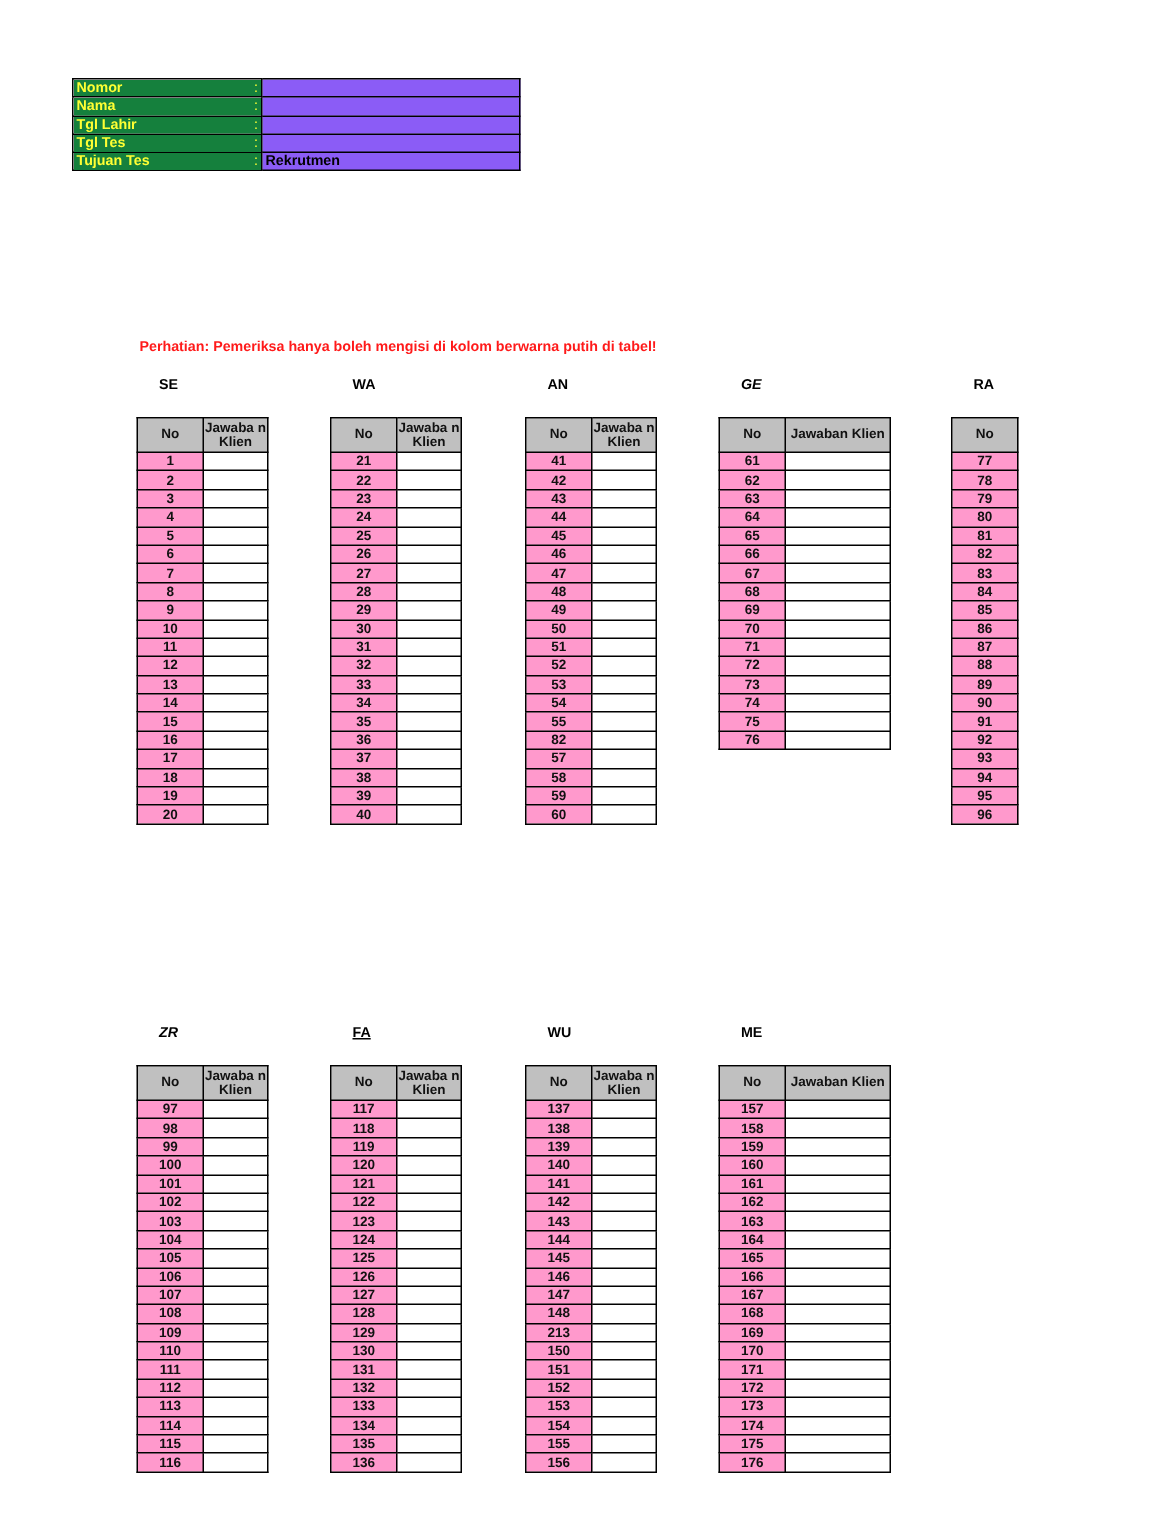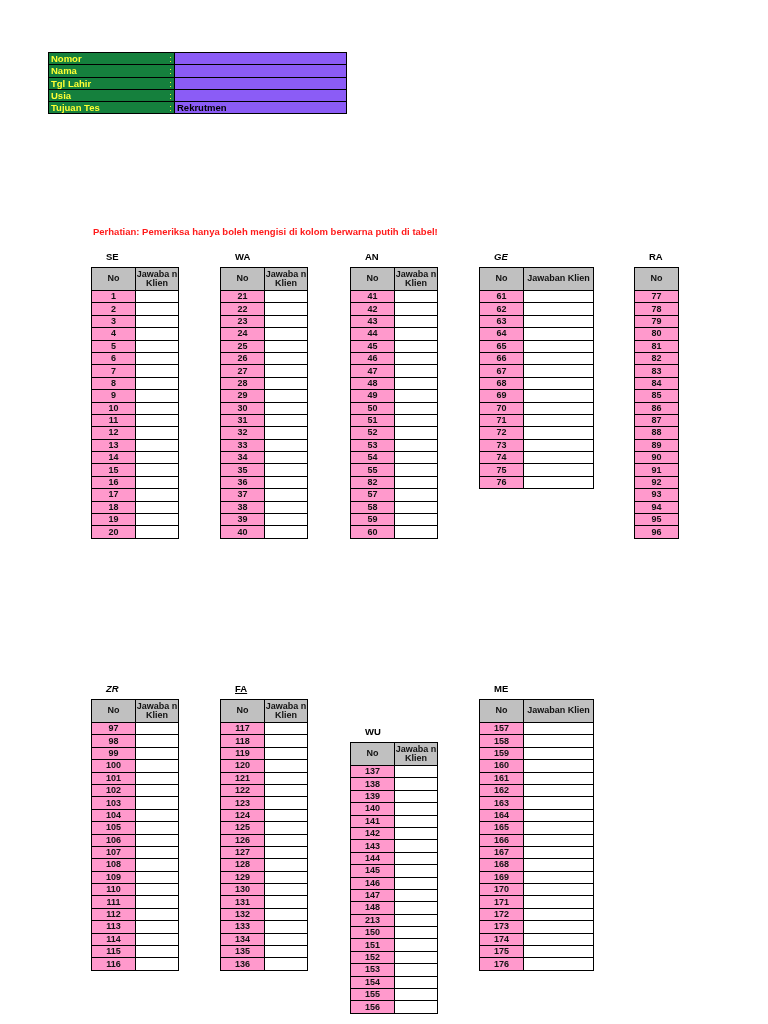--- a/index.html
+++ b/index.html
@@ -67,21 +67,21 @@
     .block-title {
       font-size: 9.5px;
       font-weight: bold;
       height: 12px;
       line-height: 12px;
       text-align: left;
     }
     .ans-table {
       border-collapse: collapse;
       font-size: 9px;
-      margin-top: 4px;
+      margin-top: 15px;
     }
     .ans-table th {
       background: #c0c0c0;
       font-weight: bold;
       border: 1px solid #000;
       height: 22px;
       padding: 0;
       line-height: 9.5px;
       color: #111;
     }
@@ -115,21 +115,21 @@
     </tr>
     <tr>
       <td class="info-label"><span>Nama</span><span class="info-colon">:</span></td>
       <td class="info-value"></td>
     </tr>
     <tr>
       <td class="info-label"><span>Tgl Lahir</span><span class="info-colon">:</span></td>
       <td class="info-value"></td>
     </tr>
     <tr>
-      <td class="info-label"><span>Usia</span><span class="info-colon">:</span></td>
+      <td class="info-label"><span>Tgl Tes</span><span class="info-colon">:</span></td>
       <td class="info-value"></td>
     </tr>
     <tr>
       <td class="info-label"><span>Tujuan Tes</span><span class="info-colon">:</span></td>
       <td class="info-value">Rekrutmen</td>
     </tr>
   </tbody>
 </table>
 
 <div class="notice">Perhatian: Pemeriksa hanya boleh mengisi di kolom berwarna putih di tabel!</div>
@@ -743,21 +743,21 @@
           <td class="ans-cell"></td>
         </tr>
         <tr>
           <td class="no-cell">136</td>
           <td class="ans-cell"></td>
         </tr>
       </tbody>
     </table>
   </div>
 <div class="block" id="block-7" style="left:350px; top:683px;">
-    <div class="block-title" style="padding-left:15px;margin-top:43px;">WU</div>
+    <div class="block-title" style="padding-left:15px;">WU</div>
     <table class="ans-table">
       <thead>
         <tr>
           <th class="w-no">No</th>
           <th class="w-ans">Jawaba n Klien</th>
         </tr>
       </thead>
       <tbody>
         <tr>
           <td class="no-cell">137</td>

